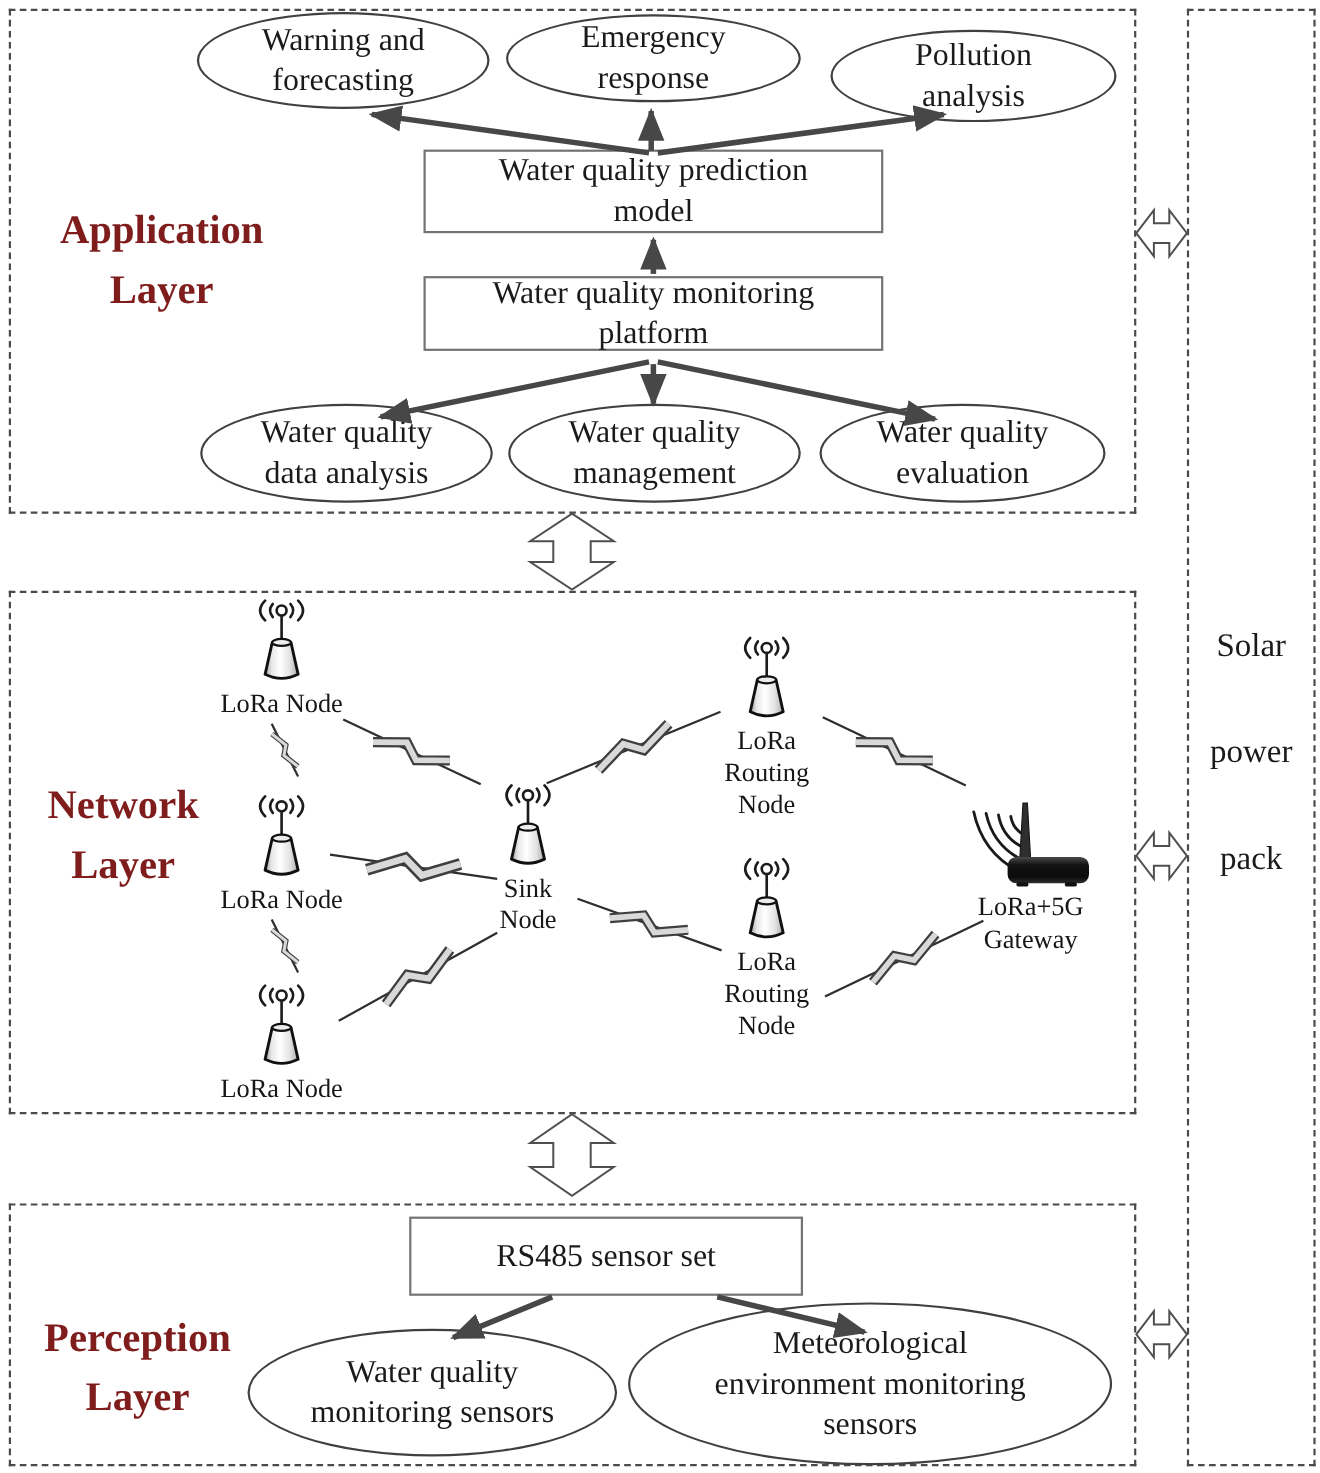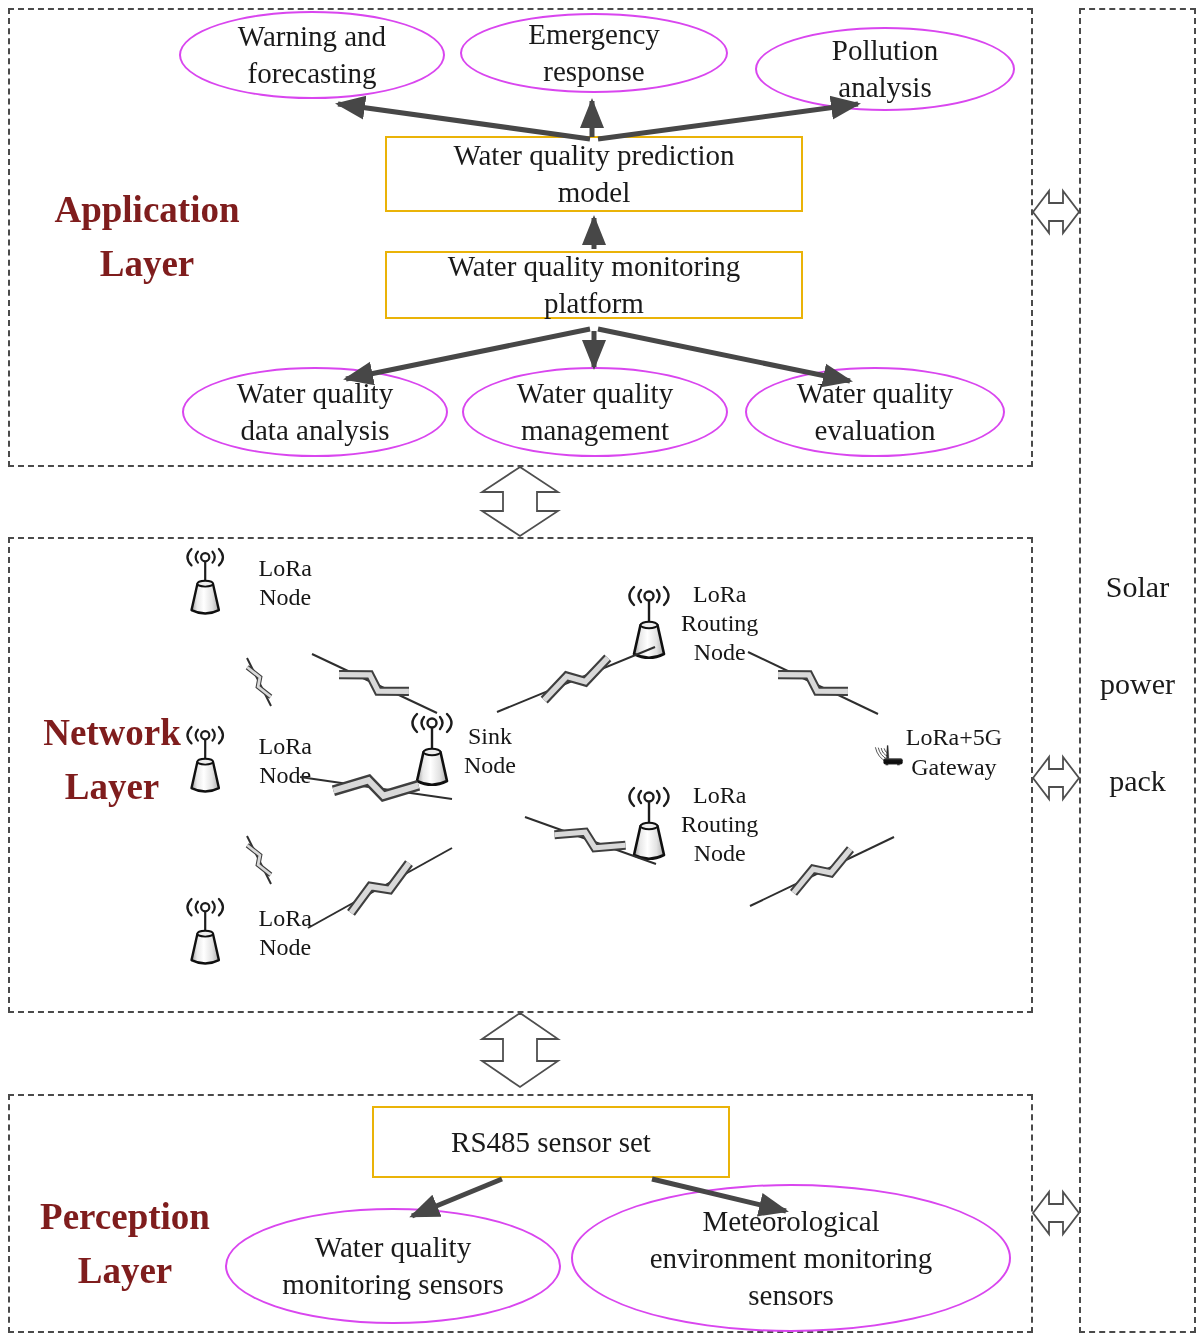--- a/index.html
+++ b/index.html
@@ -1,27 +1,27 @@
 <!DOCTYPE html>
 <html><head>
 <meta charset="utf-8">
 <style>
   html,body{margin:0;padding:0;background:#fff;}
   #stage{position:relative;width:1200px;height:1339px;background:#fff;overflow:hidden;
          font-family:"Liberation Serif",serif;color:#1a1a1a;}
   .layer{position:absolute;border:2px dashed #4a4a4a;background:#fff;box-sizing:border-box;z-index:1;}
   .layer-title{position:absolute;font-weight:bold;color:#7f1d1d;text-align:center;
                font-size:37px;line-height:54px;z-index:2;}
-  .ellipse{position:absolute;border:2px solid #d946ef;border-radius:50%;background:#fff;
+  .ellipse{position:absolute;border:2px solid #404040;border-radius:50%;background:#fff;
            display:flex;flex-direction:column;align-items:center;justify-content:center;
            text-align:center;font-size:29px;line-height:37px;box-sizing:border-box;z-index:2;}
-  .rbox{position:absolute;border:2px solid #eab308;background:#fff;
+  .rbox{position:absolute;border:2px solid #737373;background:#fff;
         display:flex;flex-direction:column;align-items:center;justify-content:center;
         text-align:center;font-size:29px;line-height:37px;box-sizing:border-box;z-index:2;}
-  .node{position:absolute;width:160px;display:flex;flex-direction:row;align-items:center;z-index:2;}
+  .node{position:absolute;width:160px;display:flex;flex-direction:column;align-items:center;z-index:2;}
   .node-label{font-size:24px;line-height:29px;text-align:center;margin-top:6px;color:#161616;}
   .solar-word{position:absolute;left:1079px;width:117px;text-align:center;font-size:30px;z-index:2;}
   #overlay{position:absolute;left:0;top:0;z-index:3;pointer-events:none;}
   .thick{stroke:#474747;stroke-width:5;}
   .conn{stroke:#2e2e2e;stroke-width:2;}
   .hollow{fill:#ffffff;stroke:#4f4f4f;stroke-width:1.8;stroke-linejoin:miter;}
   .bolt-outer{fill:none;stroke:#3f3f3f;stroke-width:11.5;stroke-linejoin:miter;}
   .bolt-inner{fill:none;stroke:#d9d9d9;stroke-width:6.5;stroke-linejoin:miter;}
   .arc{fill:none;stroke:#1c1c1c;stroke-width:2.4;stroke-linecap:round;}
   .ant-c{fill:#fff;stroke:#1c1c1c;stroke-width:2.4;}

